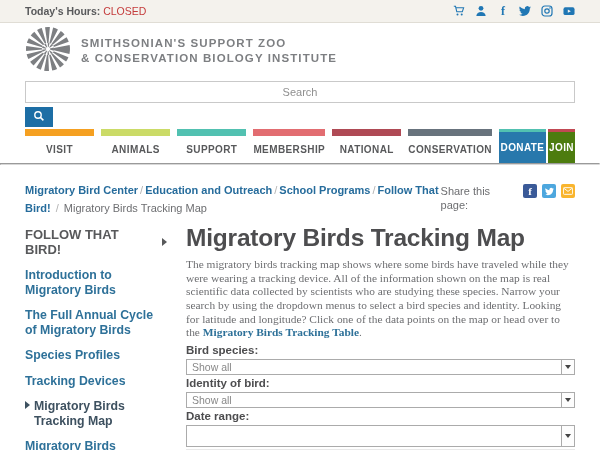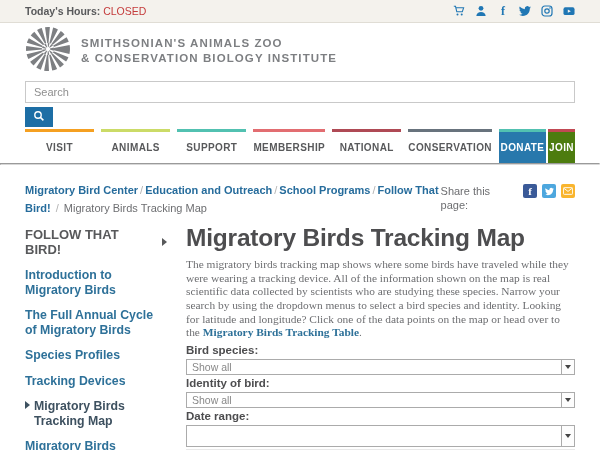--- a/index.html
+++ b/index.html
@@ -17,29 +17,29 @@
   .fb-letter { font-family: "Liberation Serif", serif; font-weight: bold; font-size: 12px; color: #2077b4; line-height: 1; }
 
   
   .header { height: 56px; display: flex; align-items: center; padding: 0 25px; background: #fff; }
   .logo-text { margin-left: 10px; color: #7d7f82; font-weight: bold; font-size: 11.5px;
     letter-spacing: 1.1px; line-height: 1.3; }
 
   
   .search-wrap { padding: 2px 25px 0; }
   .search-input { width: 100%; height: 22px; border: 1px solid #c9c9c9; font-size: 11px;
-    padding: 0 8px; color: #555; outline: none; font-family: "Liberation Sans", sans-serif; }
+    padding: 0 8px; color: #555; outline: none; font-family: "Liberation Sans", sans-serif; text-align: center; }
   .search-input::placeholder { color: #8f8f8f; }
   .search-btn { margin-top: 4px; width: 28px; height: 20px; background: #1d6ea5; border: none;
     display: flex; align-items: center; justify-content: center; cursor: pointer; }
 
   
   .navbar { display: flex; margin: 2px 25px 0; height: 34px; }
   .navbar-rule { border-bottom: 1px solid #d8d8d8; margin: 0; }
-  .nav-item { flex: 1; margin-right: 7px; border-top: 3px solid #b91c1c; display: flex;
+  .nav-item { flex: 1; margin-right: 7px; border-top: 7px solid #b91c1c; display: flex;
     align-items: center; justify-content: center; font-size: 10px; font-weight: bold;
     color: #58595b; letter-spacing: 0.4px; cursor: pointer; }
   .c-visit { border-top-color: #f5a021; }
   .c-animals { border-top-color: #cbdb67; }
   .c-support { border-top-color: #52c1b1; }
   .c-membership { border-top-color: #e26d71; justify-content: center; }
   .c-education { border-top-color: #af4a55; }
   .c-conservation { border-top-color: #68737d; }
   .nav-btn { display: flex; align-items: center; justify-content: center; color: #fff;
     font-size: 10px; font-weight: bold; letter-spacing: 0.4px; cursor: pointer; }
@@ -138,21 +138,21 @@
 
 <div class="header">
   <span>
     <svg width="46" height="46" viewBox="0 0 46 46">
       <circle cx="23" cy="23" r="14" fill="none" stroke="#7d7f82" stroke-width="16" stroke-dasharray="3.2 2.1"></circle>
       <circle cx="23" cy="23" r="6" fill="#fff"></circle>
       <circle cx="23" cy="23" r="4" fill="none" stroke="#7d7f82" stroke-width="4" stroke-dasharray="1.3 1.3"></circle>
     </svg>
   </span>
   <div class="logo-text">
-    <div>SMITHSONIAN'S ANIMALS ZOO</div>
+    <div>SMITHSONIAN'S SUPPORT ZOO</div>
     <div>&amp; CONSERVATION BIOLOGY INSTITUTE</div>
   </div>
 </div>
 
 <div class="search-wrap">
   <input class="search-input" type="text" placeholder="Search" style="">
   <button class="search-btn">
     <span>
       <svg width="12" height="12" viewBox="0 0 12 12">
           <circle cx="5" cy="5" r="3.2" fill="none" stroke="#fff" stroke-width="1.4"></circle>

